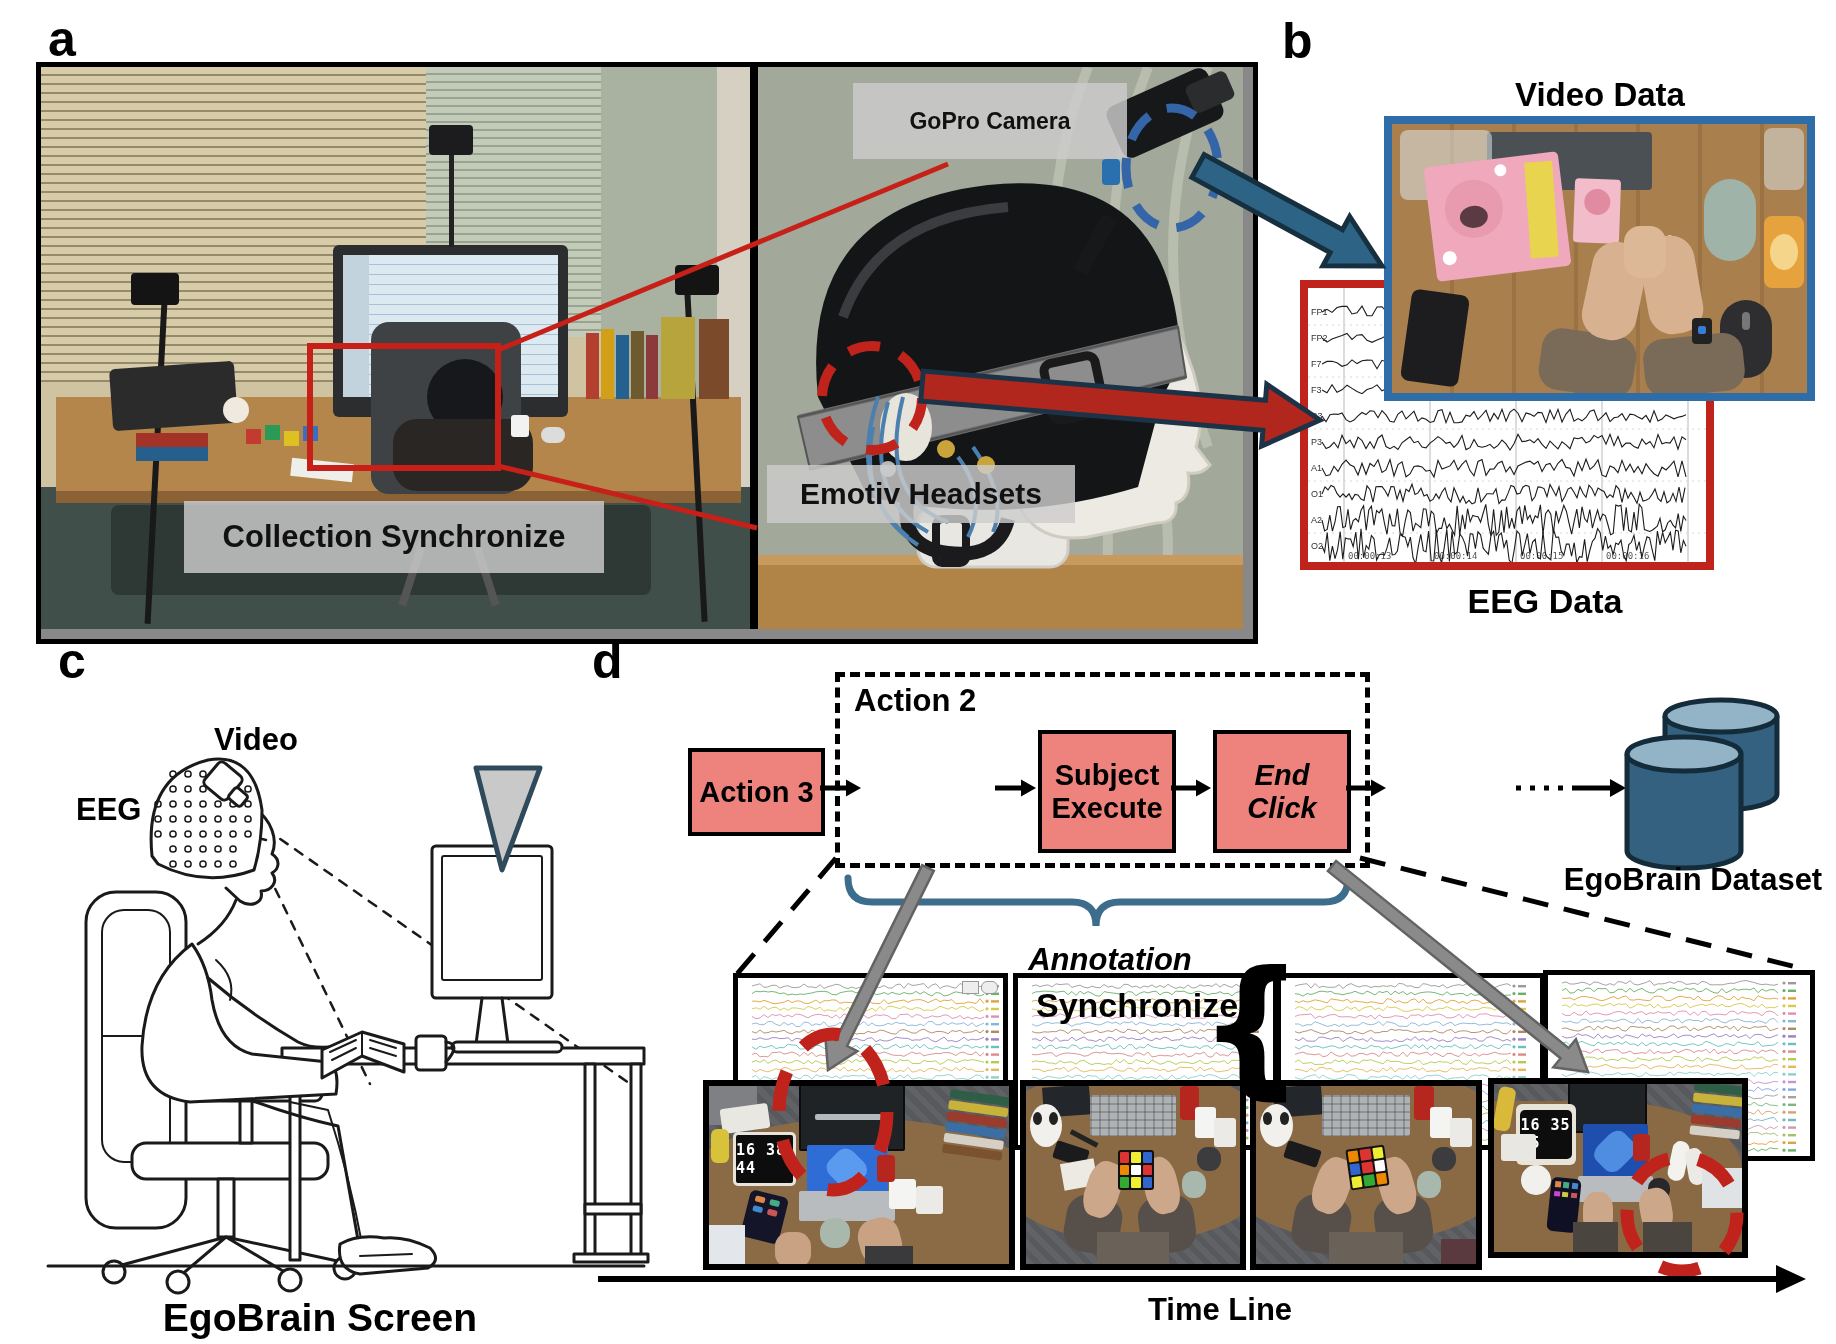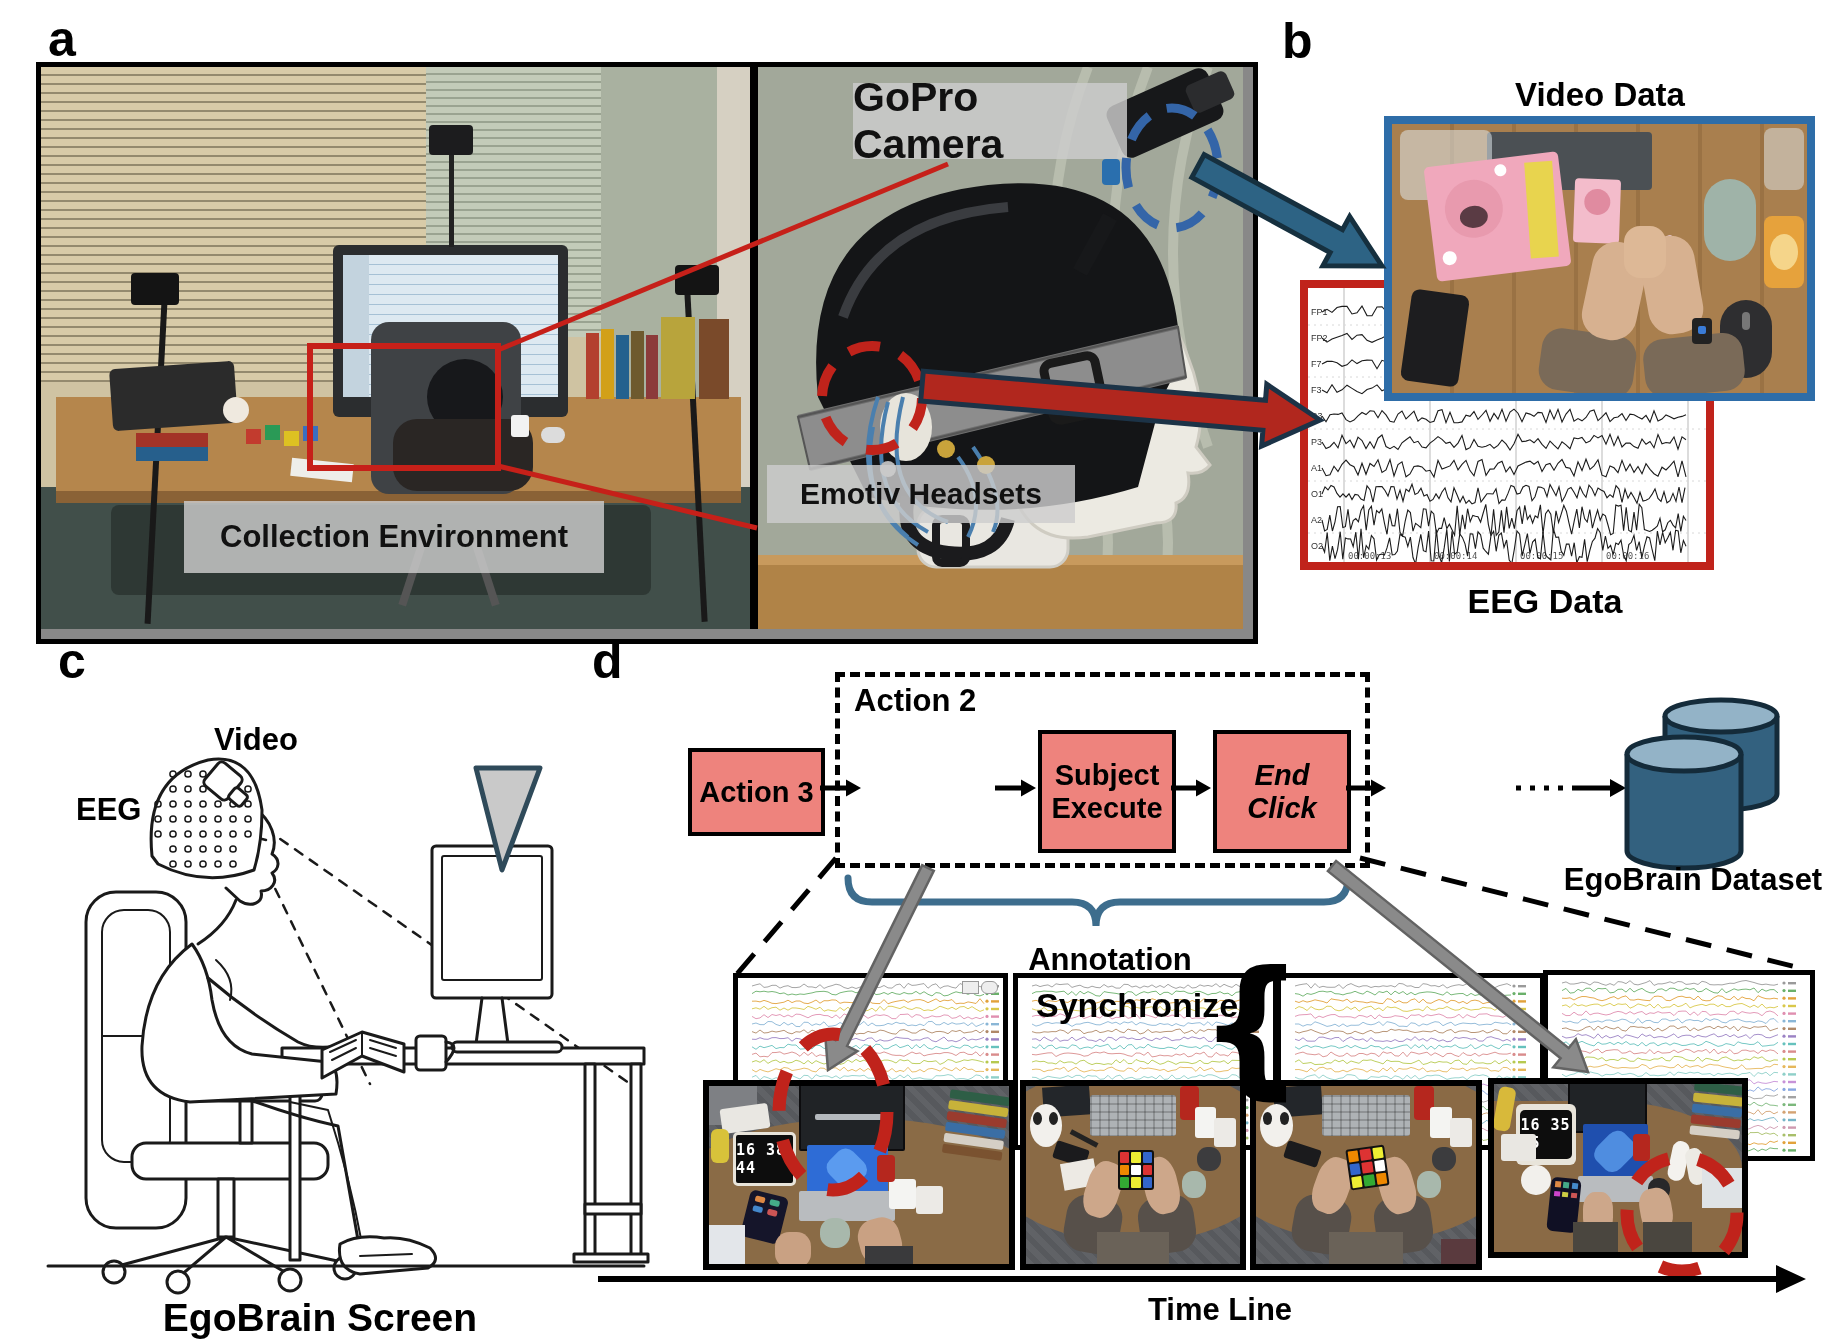--- a/index.html
+++ b/index.html
@@ -118,28 +118,28 @@
         <rect x="178" y="452" width="30" height="44" rx="6" fill="none" stroke="#1b1b1d" stroke-width="8"></rect>
         <ellipse cx="148" cy="360" rx="26" ry="34" fill="#e7e4db"></ellipse>
         <path d="M120,330 Q90,420 150,470 M130,335 Q105,430 170,465 M145,330 Q120,430 190,455 M115,360 Q100,440 160,478" stroke="#4a7fae" stroke-width="4" fill="none"></path>
         <path d="M200,390 Q230,430 210,470 M215,380 Q250,430 235,465" stroke="#4a7fae" stroke-width="4" fill="none"></path>
         <circle cx="188" cy="382" r="9" fill="#c9a33b"></circle>
           <circle cx="228" cy="398" r="9" fill="#c9a33b"></circle>
         <circle cx="130" cy="402" r="8" fill="#b9b9b9"></circle>
       </svg>
     </div>
 
-    <div class="capbox" style="left:812px;top:16px;width:274px;height:76px;font-size:41px;">
+    <div class="capbox" style="left:812px;top:16px;width:274px;height:76px;font-size:23px;">
       <span>GoPro Camera</span>
     </div>
     <div class="capbox" style="left:726px;top:398px;width:308px;height:58px;font-size:30px;">
       <span>Emotiv Headsets</span>
     </div>
     <div class="capbox" style="left:143px;top:434px;width:420px;height:72px;font-size:31px;">
-      <span>Collection Environment</span>
+      <span>Collection Synchronize</span>
     </div>
   </div>
 
   <div class="btitle" style="left:1450px;top:76px;width:300px;font-size:33px;z-index:45;">Video Data</div>
 
   <div class="abs" style="left:1300px;top:280px;width:398px;height:274px;background:#fff;border:8px solid #c0231b;z-index:6;">
     <svg id="eegB" width="398" height="274">
       <line x1="36" y1="0" x2="36" y2="274" stroke="#b9b9b9"></line>
         <line x1="122" y1="0" x2="122" y2="274" stroke="#b9b9b9"></line>
       <line x1="208" y1="0" x2="208" y2="274" stroke="#b9b9b9"></line>
@@ -324,21 +324,21 @@
   <div class="abs" style="left:214px;top:722px;font-size:31px;font-weight:bold;z-index:45;">Video</div>
   <div class="abs" style="left:76px;top:792px;font-size:31px;font-weight:bold;z-index:45;">EEG</div>
   <div class="btitle" style="left:140px;top:1296px;width:360px;font-size:39px;z-index:45;">EgoBrain Screen</div>
 
   <div class="abs" style="left:835px;top:672px;width:525px;height:186px;border:5px dashed #000;z-index:25;">
     <div class="abs" style="left:14px;top:6px;font-size:31px;font-weight:bold;">Action 2</div>
   </div>
   <div class="flowbox" style="left:688px;top:748px;width:129px;height:80px;">Action 3</div>
   <div class="flowbox" style="left:1038px;top:730px;width:130px;height:115px;">Subject Execute</div>
   <div class="flowbox" style="left:1213px;top:730px;width:130px;height:115px;font-style:italic;">End Click</div>
-  <div class="btitle" style="left:1020px;top:942px;width:180px;font-size:31px;z-index:45;">Annotation</div>
+  <div class="btitle" style="left:1020px;top:942px;width:180px;font-size:31px;z-index:45;font-style:italic;">Annotation</div>
   <div class="btitle" style="left:1548px;top:862px;width:290px;font-size:31px;z-index:45;">EgoBrain Dataset</div>
 
   <div class="strip" style="left:733px;top:973px;width:265px;height:167px;">
     <svg width="265" height="167">
         <path d="M14 8 L18.0 6.8 L22.0 5.8 L26.0 9.4 L30.0 8.9 L34.0 7.3 L38.0 7.3 L42.0 10.1 L46.0 8.4 L50.0 7.7 L54.0 9.5 L58.0 9.6 L62.0 9.0 L66.0 6.0 L70.0 8.9 L74.0 8.9 L78.0 9.8 L82.0 6.7 L86.0 10.4 L90.0 8.7 L94.0 7.6 L98.0 6.2 L102.0 7.1 L106.0 9.5 L110.0 10.6 L114.0 9.0 L118.0 10.5 L122.0 9.1 L126.0 7.8 L130.0 10.2 L134.0 9.6 L138.0 9.6 L142.0 9.4 L146.0 7.5 L150.0 9.9 L154.0 10.1 L158.0 6.9 L162.0 6.0 L166.0 10.3 L170.0 5.4 L174.0 7.4 L178.0 7.1 L182.0 6.3 L186.0 5.6 L190.0 10.2 L194.0 7.0 L198.0 5.8 L202.0 10.4 L206.0 8.3 L210.0 7.8 L214.0 9.3 L218.0 10.1 L222.0 5.5 L226.0 7.2 L230.0 9.9 L234.0 8.8 L238.0 5.5 L242.0 8.8 L246.0 7.8" fill="none" stroke="#9a9a9a" stroke-width="0.9"></path>
         <rect x="253" y="7" width="8" height="2.4" fill="#9a9a9a"></rect>
         <circle cx="249" cy="8" r="1.6" fill="#9a9a9a"></circle>
         <path d="M14 15.6 L18.0 13.2 L22.0 13.8 L26.0 13.2 L30.0 14.0 L34.0 13.5 L38.0 14.2 L42.0 15.7 L46.0 14.9 L50.0 17.0 L54.0 16.0 L58.0 16.9 L62.0 16.0 L66.0 16.4 L70.0 15.6 L74.0 14.9 L78.0 13.8 L82.0 13.5 L86.0 13.3 L90.0 14.0 L94.0 16.4 L98.0 16.9 L102.0 14.8 L106.0 13.9 L110.0 13.2 L114.0 13.0 L118.0 14.8 L122.0 13.7 L126.0 14.4 L130.0 14.7 L134.0 13.8 L138.0 16.6 L142.0 16.1 L146.0 14.5 L150.0 16.4 L154.0 14.3 L158.0 15.8 L162.0 16.4 L166.0 14.5 L170.0 15.8 L174.0 15.7 L178.0 13.4 L182.0 16.1 L186.0 13.7 L190.0 16.3 L194.0 17.9 L198.0 14.6 L202.0 15.1 L206.0 17.9 L210.0 17.3 L214.0 15.3 L218.0 13.8 L222.0 14.8 L226.0 14.6 L230.0 16.4 L234.0 14.6 L238.0 17.2 L242.0 17.9 L246.0 16.3" fill="none" stroke="#6ab06a" stroke-width="0.9"></path>
         <rect x="253" y="14.6" width="8" height="2.4" fill="#6ab06a"></rect>
         <circle cx="249" cy="15.6" r="1.6" fill="#6ab06a"></circle>

